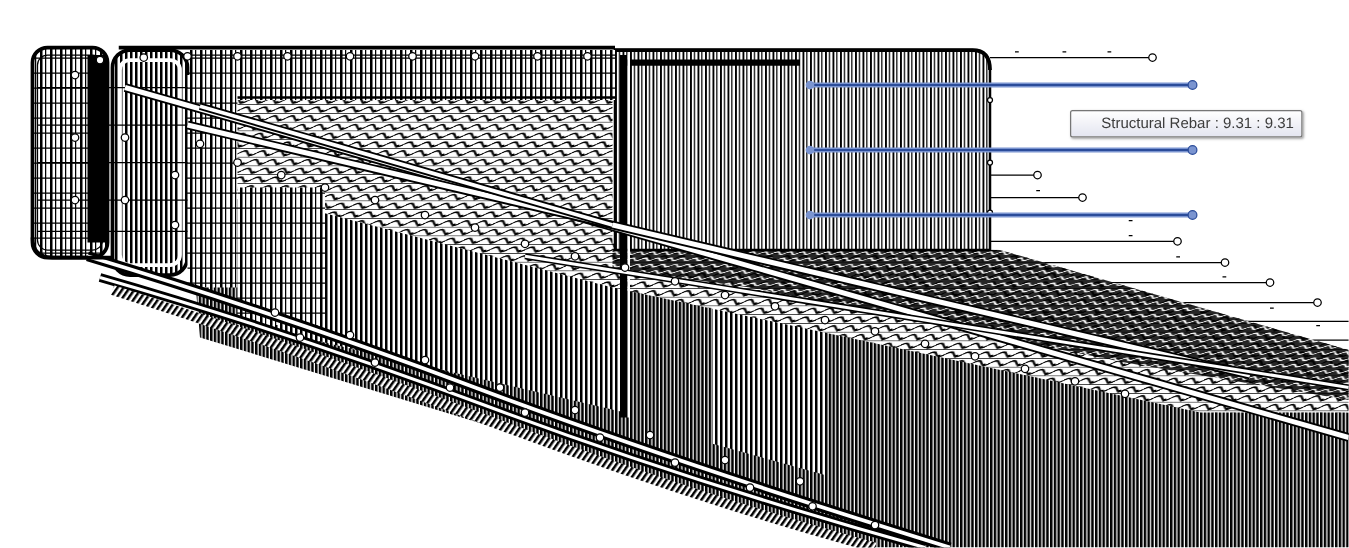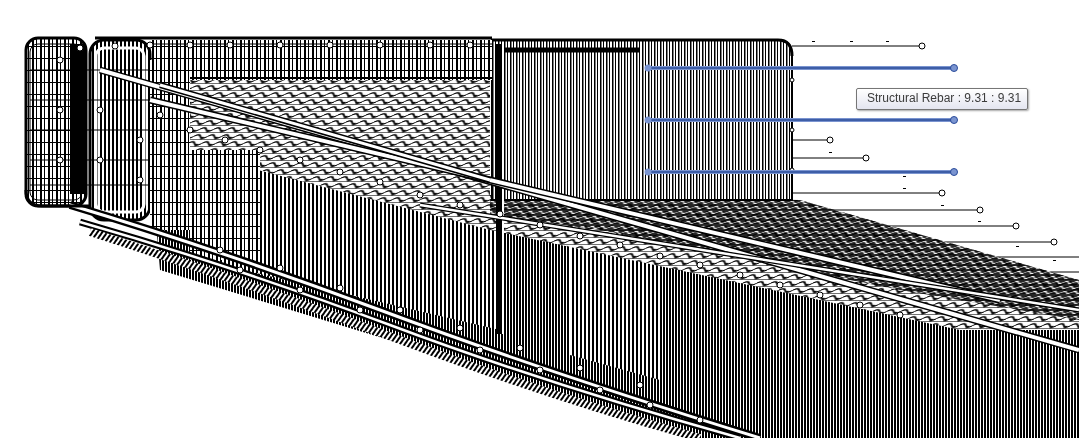--- a/index.html
+++ b/index.html
@@ -4,21 +4,21 @@
 <style>
   html, body { margin: 0; padding: 0; background: #ffffff; }
   body { width: 1079px; height: 438px; overflow: hidden; position: relative;
          font-family: "Liberation Sans", sans-serif; }
   #viewport { position: absolute; left: 0; top: 0; width: 1079px; height: 438px;
               background: #ffffff; overflow: hidden; }
   #canvas { position: absolute; left: 0; top: 0; }
   .tooltip {
     position: absolute;
     left: 856px; top: 88px;
-    padding: 2px 6px 3px 10px;
+    padding: 2px 6px 3px 24px;
     background: linear-gradient(#ffffff, #e4e5f0);
     border: 1px solid #767676;
     border-radius: 2px;
     box-shadow: 1px 1px 2px rgba(0,0,0,0.35);
     font-size: 12px; color: #3c3c3c; white-space: nowrap;
     line-height: 15px;
     text-align: center;
   }
 </style>
 </head>

